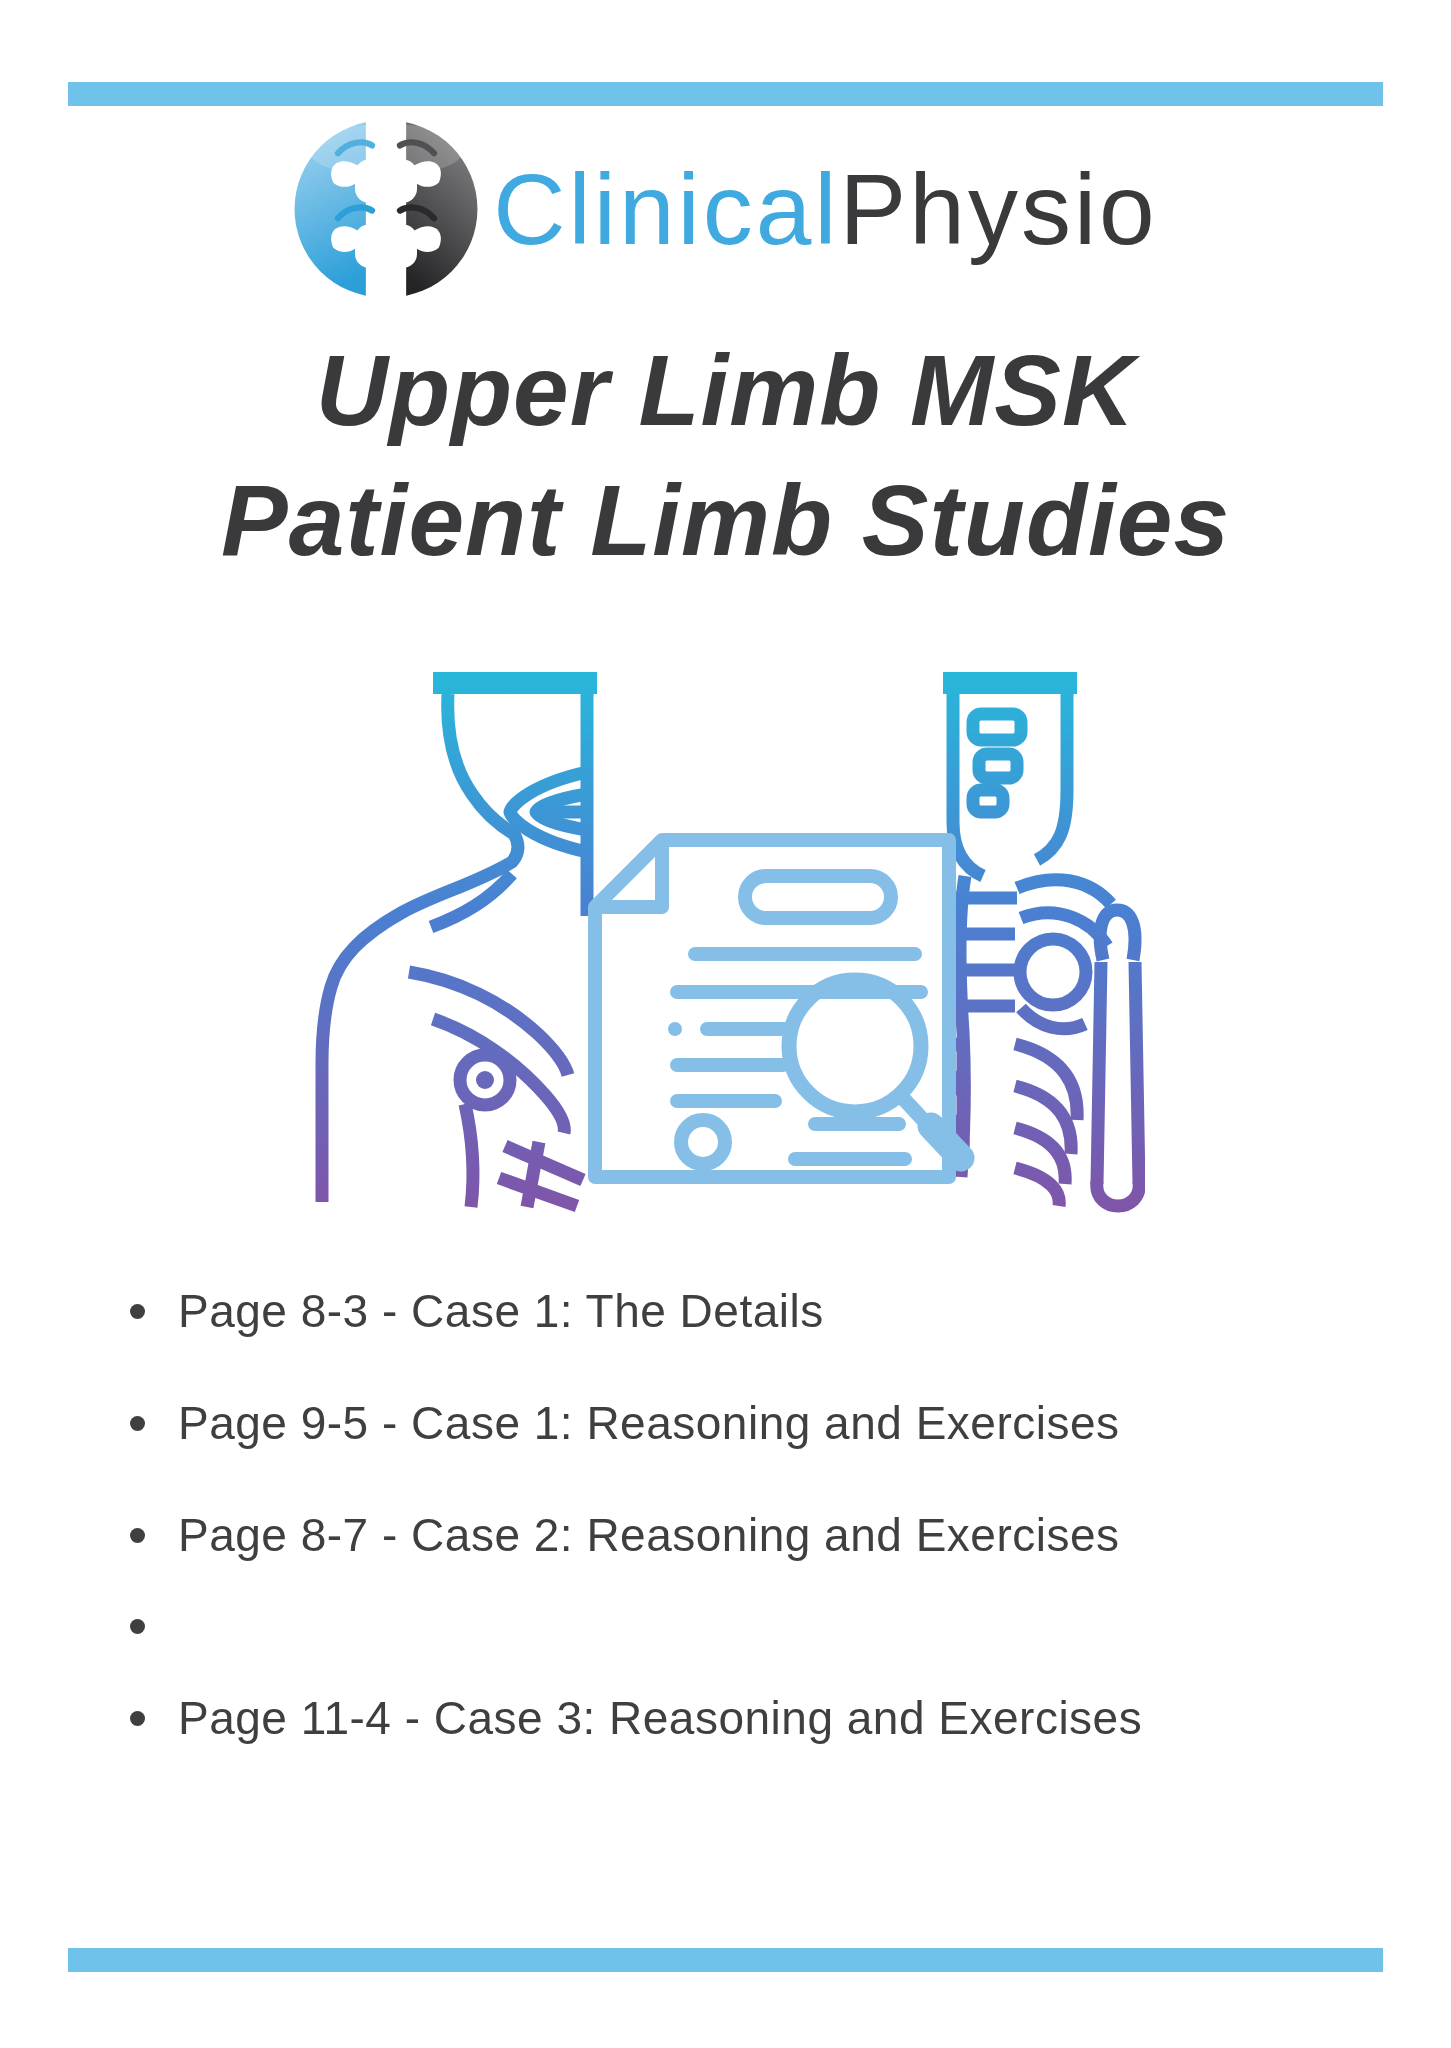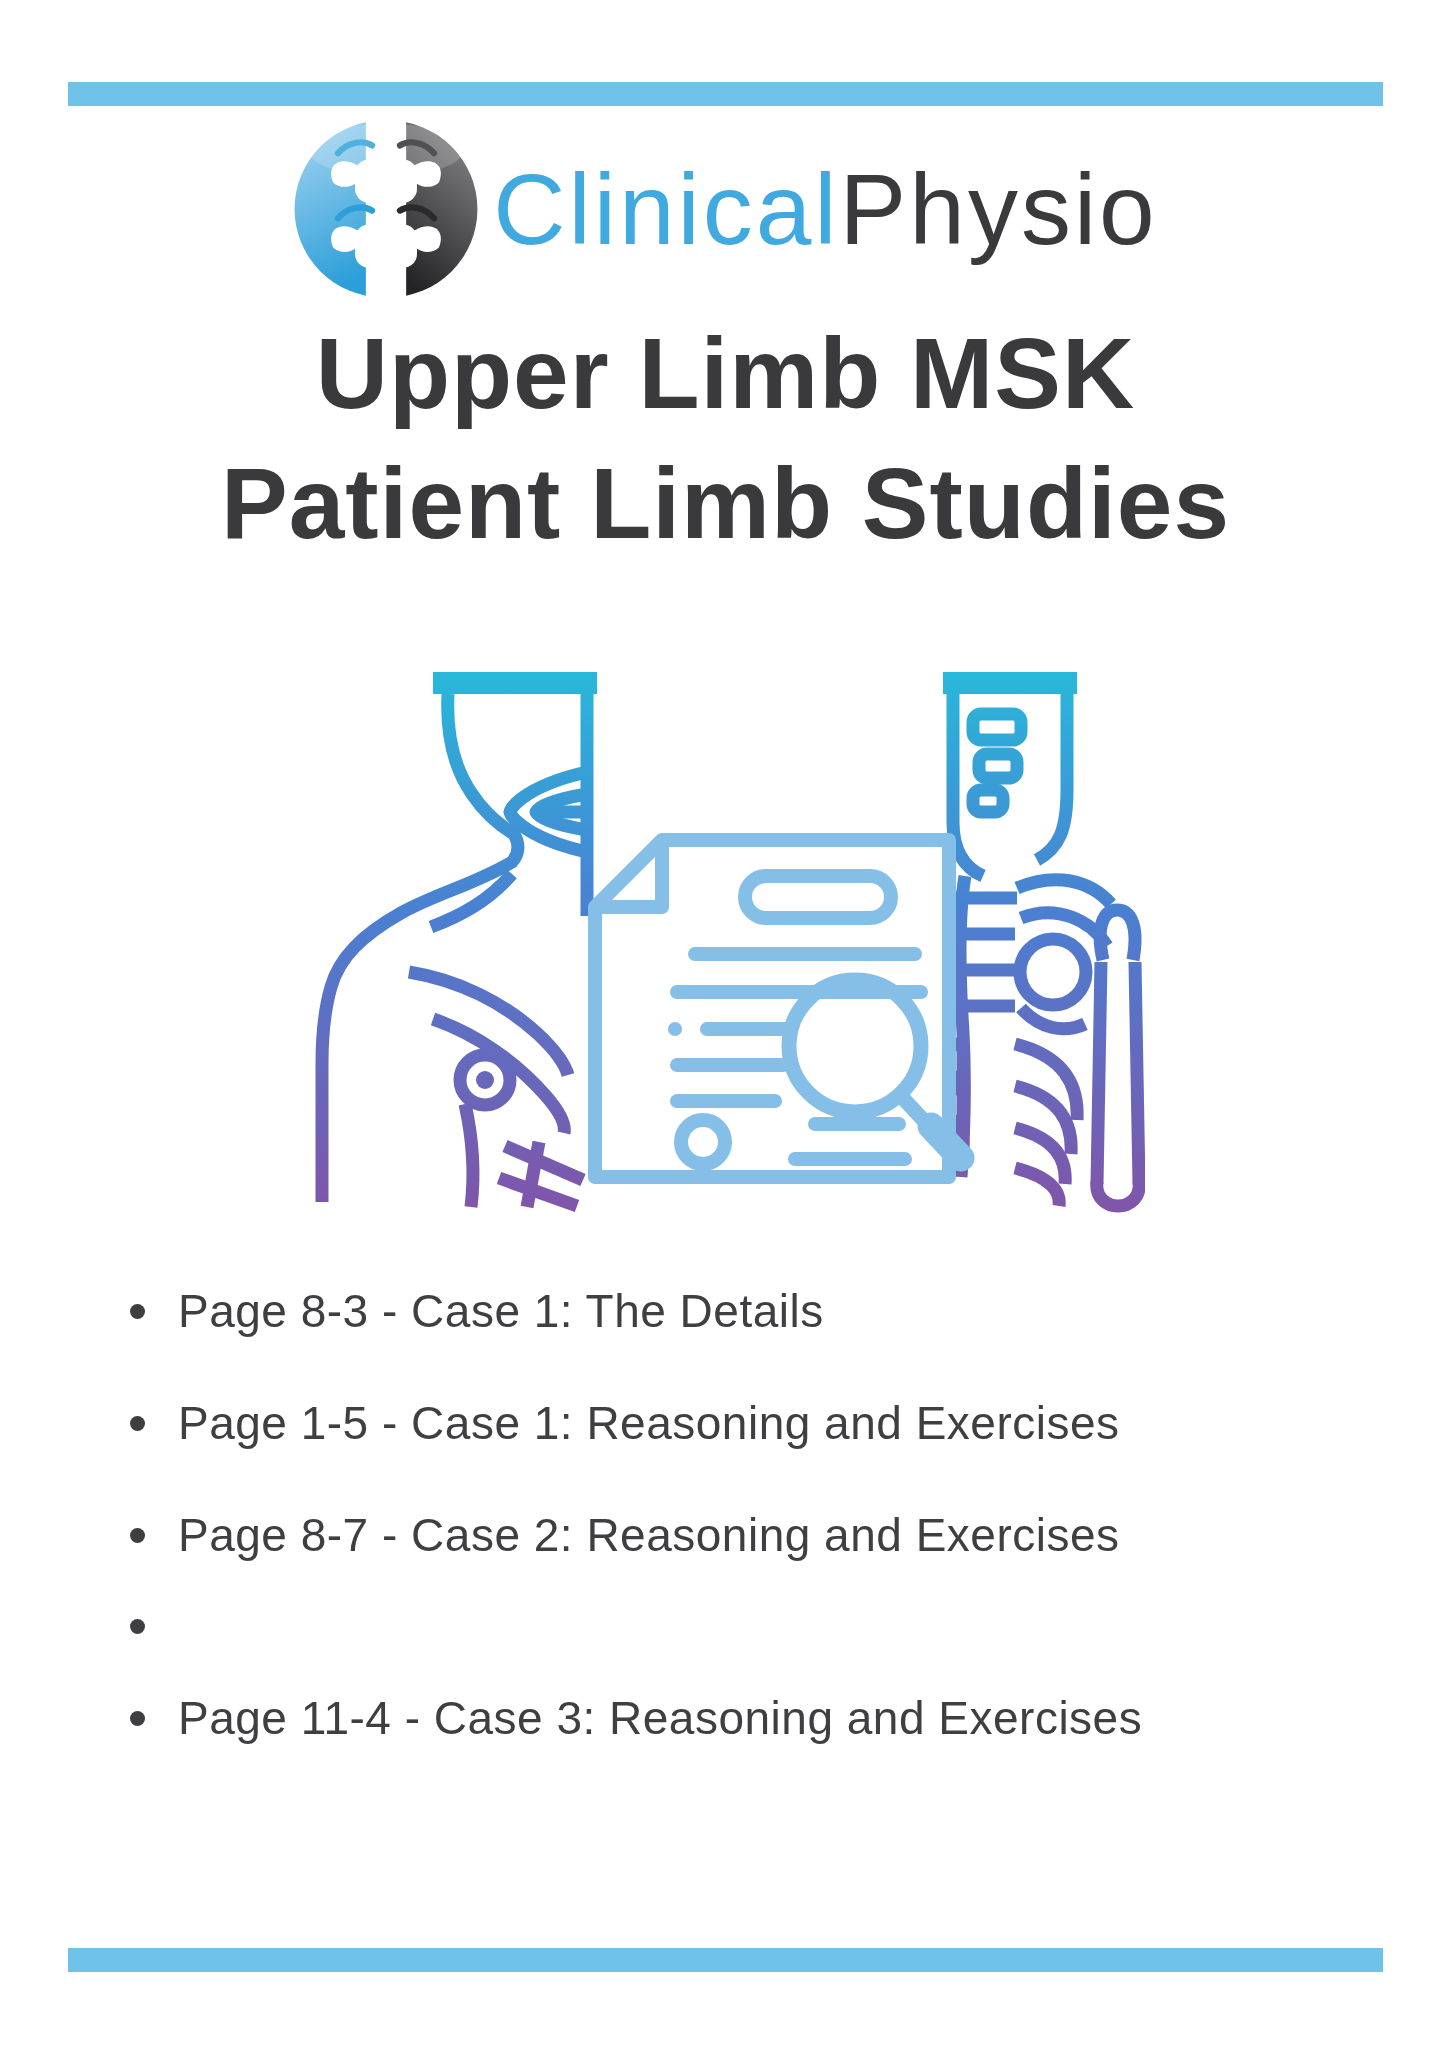--- a/index.html
+++ b/index.html
@@ -27,21 +27,21 @@
     line-height: 186px; white-space: nowrap;
   }
   .brand-first { color: var(--brand-blue, #3fa9e0); }
   .brand-second { color: var(--brand-dark, #3a3a3c); }
 
   .page-title {
     position: absolute; top: 308px; left: 0; right: 0;
     text-align: center;
     color: var(--title-color, #3a3a3c);
     font-size: 100px; font-weight: 700; letter-spacing: 1px;
-    line-height: 130px; margin: 0;
+    line-height: 130px; margin: 17px; font-style: italic;
   }
   .illustration-wrap {
     position: absolute; left: 315px; top: 672px;
     width: 830px; height: 545px;
   }
   .illustration-wrap svg { width: 100%; height: 100%; display: block; }
 
   .contents-list {
     position: absolute; left: 130px; top: 1283px; right: 80px;
     list-style: none; margin: 0; padding: 0;
@@ -192,21 +192,21 @@
   </svg>
 </div>
 
 <ul class="contents-list">
   <li>
       <span class="bullet-dot"></span>
       <span>Page 8-3 - Case 1: The Details</span>
     </li>
   <li>
       <span class="bullet-dot"></span>
-      <span>Page 1-5 - Case 1: Reasoning and Exercises</span>
+      <span>Page 9-5 - Case 1: Reasoning and Exercises</span>
     </li>
   <li>
       <span class="bullet-dot"></span>
       <span>Page 8-7 - Case 2: Reasoning and Exercises</span>
     </li>
   <li>
       <span class="bullet-dot"></span>
     </li>
   <li>
       <span class="bullet-dot"></span>

